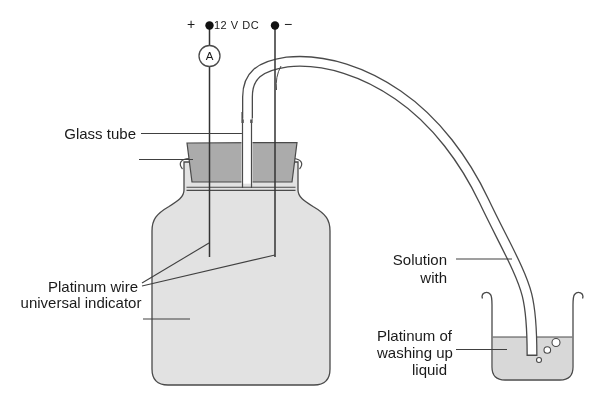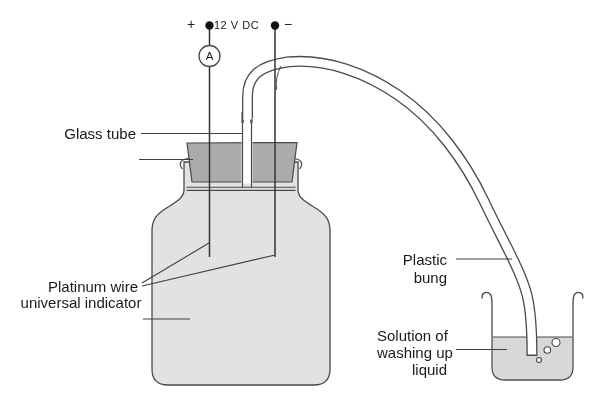--- a/index.html
+++ b/index.html
@@ -83,22 +83,22 @@
   <div class="lbl sign center" style="left:281px; top:16px; width:14px;">−</div>
   <div class="lbl ammeter-a center" style="left:203px; top:50px; width:13px;">A</div>
 
   <div class="lbl right" style="left:36px; top:125.5px; width:100px;">Glass tube</div>
   <div class="lbl right" style="left:38px; top:279px; width:100px;">Platinum wire</div>
   <div class="lbl center" style="left:12px; top:295px; width:138px;">
     <div>universal indicator</div>
   </div>
 
   <div class="lbl right lh18" style="left:387px; top:251px; width:60px;">
-    <div>Plastic</div>
-    <div>bung</div>
+    <div>Solution</div>
+    <div>with</div>
   </div>
   <div class="lbl right lh17" style="left:377px; top:327px; width:70px;">
-    <div>Solution of</div>
+    <div>Platinum of</div>
     <div>washing up</div>
     <div>liquid</div>
   </div>
 
 </div>
 
 </body></html>

